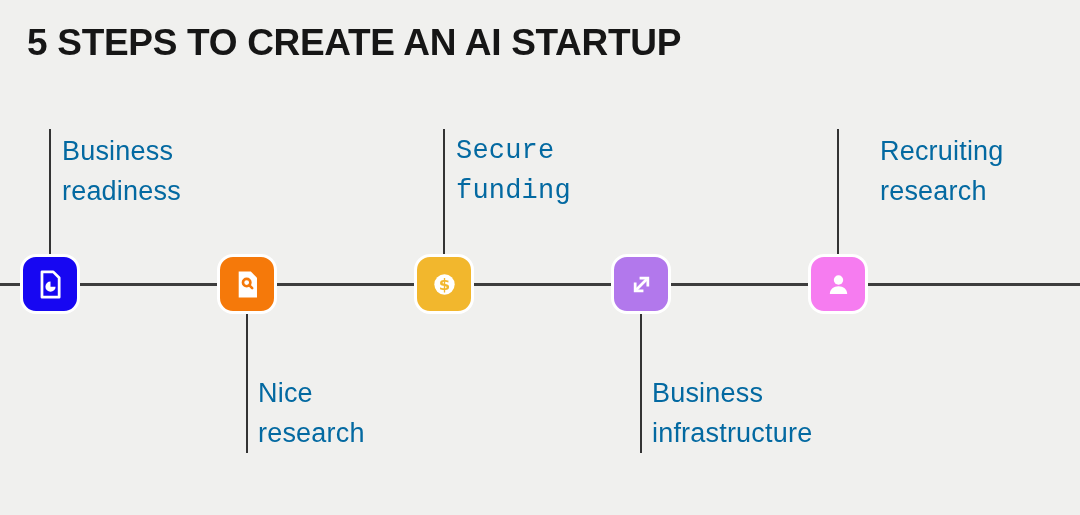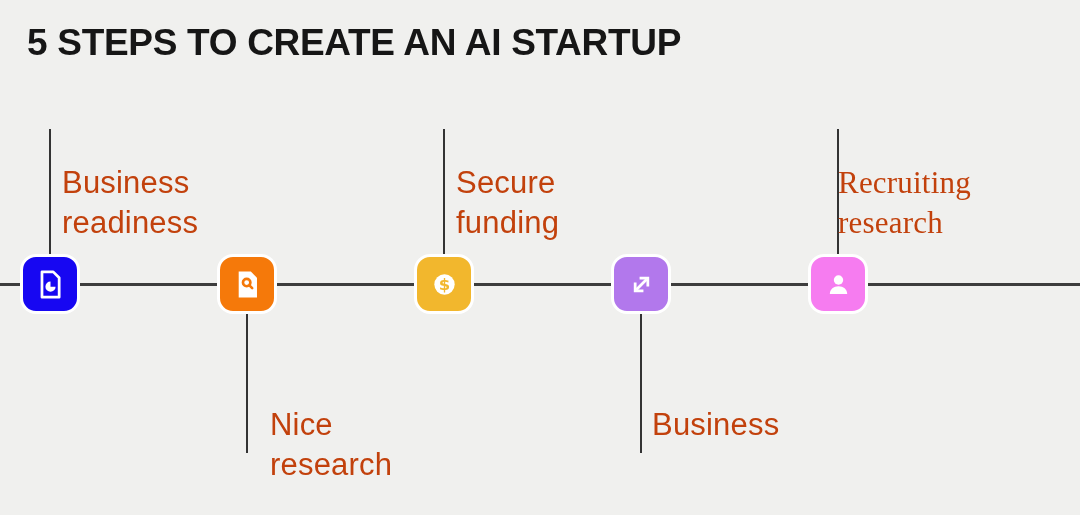--- a/index.html
+++ b/index.html
@@ -26,33 +26,32 @@
   .vline.below { top:305px; height:148px; }
   .tile {
     position:absolute; top:254px;
     width:60px; height:60px; box-sizing:border-box;
     border:3px solid #ffffff; border-radius:16px;
     display:flex; align-items:center; justify-content:center;
   }
   .tile svg { width:33px; height:33px; display:block; }
   .label {
     position:absolute;
-    font-size:31px; line-height:40px; letter-spacing:0.2px;
-    color:#c2410c;
-    margin-top:32px;
+    font-size:27px; line-height:40px; letter-spacing:0.2px;
+    color:#0369a1;
   }
   .label span { display:block; }
   .label.above { top:131px; }
   .label.below { top:373px; }
   
   .s1 .vline { left:49px; }  .s1 .tile { left:20px; }  .s1 .label { left:62px; }
-  .s2 .vline { left:246px; } .s2 .tile { left:217px; } .s2 .label { left:270px; }
-  .s3 .vline { left:443px; } .s3 .tile { left:414px; } .s3 .label { left:456px; }
+  .s2 .vline { left:246px; } .s2 .tile { left:217px; } .s2 .label { left:258px; }
+  .s3 .vline { left:443px; } .s3 .tile { left:414px; } .s3 .label { left:456px;font-family:Liberation Mono, monospace; }
   .s4 .vline { left:640px; } .s4 .tile { left:611px; } .s4 .label { left:652px; }
-  .s5 .vline { left:837px; } .s5 .tile { left:808px; } .s5 .label { left:838px;font-family:Liberation Serif, serif; }
+  .s5 .vline { left:837px; } .s5 .tile { left:808px; } .s5 .label { left:880px; }
 </style>
 </head>
 <body>
 
 <div class="canvas">
 
   <div class="title">5 STEPS TO CREATE AN AI STARTUP</div>
 
   <div class="hline"></div>
 
@@ -96,20 +95,21 @@
         <circle cx="12" cy="12" r="7.4" fill="#ffffff"></circle>
         <text x="12" y="16.3" text-anchor="middle" font-size="12" font-weight="bold" font-family="DejaVu Sans, sans-serif" fill="currentColor">$</text>
       </svg>
     </div>
   </div>
 
   <div class="step s4">
     <div class="vline below"></div>
     <div class="label below">
       <span>Business</span>
+      <span>infrastructure</span>
     </div>
     <div class="tile" style="background: rgb(178, 120, 236); color: rgb(178, 120, 236);">
       <svg viewBox="0 0 24 24" fill="none" stroke="#ffffff" stroke-width="2">
         <path d="M8.2 15.8 L15.8 8.2"></path>
         <path d="M10.6 7.4 H16.6 V13.4"></path>
         <path d="M13.4 16.6 H7.4 V10.6"></path>
       </svg>
     </div>
   </div>
 

